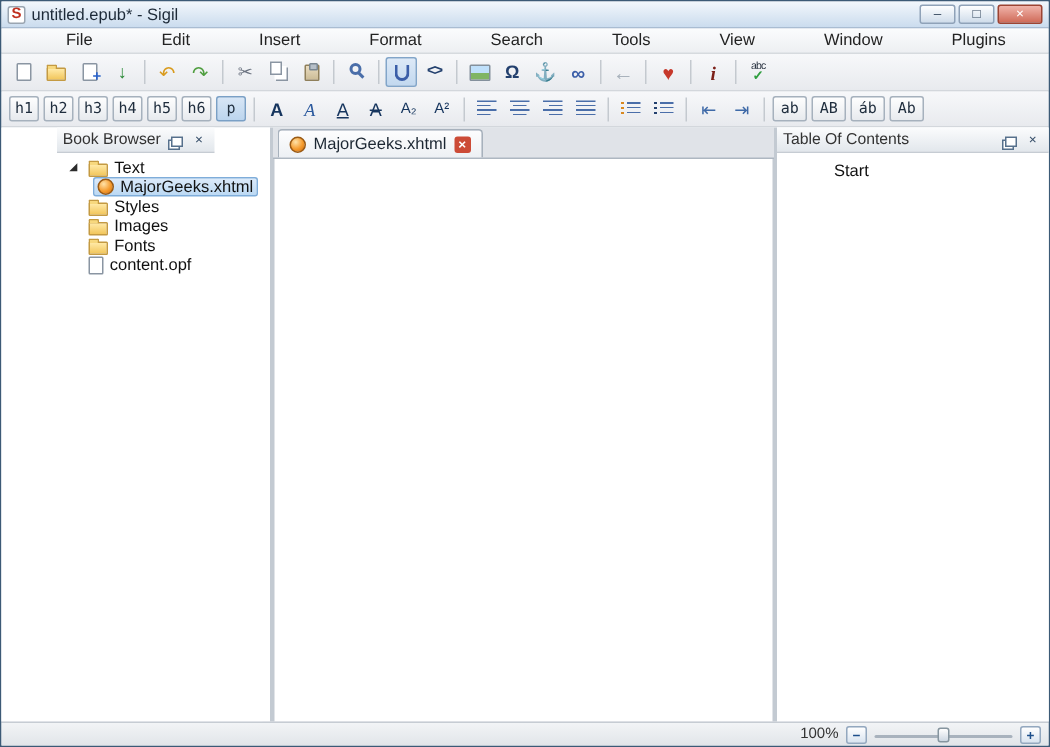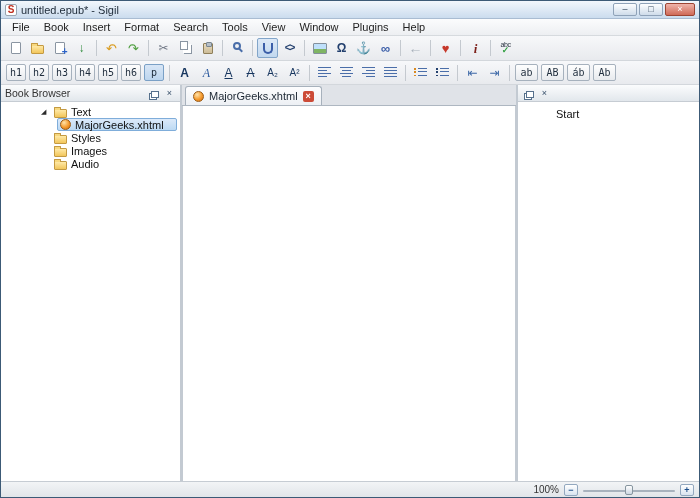--- a/index.html
+++ b/index.html
@@ -11,21 +11,21 @@
   
   .titlebar { height: 18px; flex: 0 0 18px; display: flex; align-items: center; gap: 4px; padding: 0 4px; background: linear-gradient(#f2f7fc, #cbdcee); border-bottom: 1px solid #a9bcd2; font-size: 11px; }
   .app-logo { width: 12px; height: 12px; border-radius: 2px; background: #fff; border: 1px solid #9aa5b1; color: #c03020; font-weight: bold; font-size: 10px; line-height: 10px; text-align: center; }
   .title-text { flex: 1; color: #1d2a38; }
   .caption-buttons { display: flex; gap: 2px; }
   .cap-btn { width: 24px; height: 13px; border: 1px solid #8fa2b8; border-radius: 2px; background: linear-gradient(#fdfeff, #cfdcea); font-size: 9px; line-height: 11px; text-align: center; color: #33465c; }
   .cap-btn.close { width: 30px; background: linear-gradient(#f0b4aa, #cf6a58); border-color: #9c4433; color: #fff; }
 
   
   .menubar { height: 17px; flex: 0 0 17px; display: flex; align-items: center; padding: 0 4px; background: linear-gradient(#fbfcfd, #edeff2); border-bottom: 1px solid #d6dade; }
-  .menu-item { padding: 1px 7px; border-radius: 2px; }
+  .menu-item { padding: 1px 7px; border-radius: 2px; margin-left: 32px; }
 
   
   .toolbar { display: flex; align-items: center; gap: 1px; padding: 0 4px; background: linear-gradient(#f7f8fa, #e8eaee); border-bottom: 1px solid #d3d7dc; }
   .toolbar.row1 { height: 25px; flex: 0 0 25px; }
   .toolbar.row2 { height: 24px; flex: 0 0 24px; }
   .sep { width: 1px; height: 16px; background: #c4c9cf; margin: 0 3px; flex: 0 0 1px; }
   .tbtn { min-width: 21px; height: 20px; display: flex; align-items: center; justify-content: center; border: 1px solid transparent; border-radius: 2px; font-size: 12px; line-height: 1; }
   .tbtn.pressed { background: linear-gradient(#dde9f7, #c2d8ef); border-color: #82a5c9; }
 
   .hbtn { width: 20px; height: 17px; margin: 0 1px; border: 1px solid #a6b1bd; border-radius: 2px; background: linear-gradient(#fefefe, #e7eaee); display: flex; align-items: center; justify-content: center; font-size: 10px; font-family: "DejaVu Sans Mono", monospace; color: #1f2d3d; }
@@ -82,21 +82,21 @@
       repeating-linear-gradient(to bottom, #4a6ea9 0 1px, transparent 1px 3.3px) 4px 0 / 9px 100% no-repeat,
       repeating-linear-gradient(to bottom, #23406e 0 1.5px, transparent 1.5px 3.3px) 0 0 / 2px 100% no-repeat; }
 
   .spell { display: flex; flex-direction: column; align-items: center; line-height: 1; }
   .spell .abc { font-size: 7px; color: #2b3442; letter-spacing: -0.5px; }
   .spell .check { font-size: 9px; color: #2f9e3f; font-weight: bold; margin-top: -2px; }
 
   
   .main { flex: 1; display: flex; min-height: 0; background: #e9ecf0; }
   .panel { display: flex; flex-direction: column; background: #fff; }
-  .panel.left { width: 181px; flex: 0 0 181px; border-right: 2px solid #c3cad2; }
+  .panel.left { width: 181px; flex: 0 0 181px; border-right: 2px solid #c3cad2; align-items: center; }
   .panel.right { width: 183px; flex: 0 0 183px; border-left: 2px solid #c3cad2; }
   .panel-header { height: 17px; flex: 0 0 17px; display: flex; align-items: center; gap: 3px; padding: 0 4px; background: linear-gradient(#fbfcfd, #e2e7ec); border-bottom: 1px solid #c6ccd3; font-size: 10.5px; color: #333; }
   .ph-title { flex: 1; }
   .ph-btn { width: 13px; height: 13px; display: flex; align-items: center; justify-content: center; font-size: 9px; color: #38506b; }
   .float-icon { width: 8px; height: 7px; border: 1px solid #56708c; background: #fff; box-shadow: -2px 2px 0 -1px #fff, -2px 2px 0 0 #56708c; margin: 2px 0 0 2px; }
 
   .tree { flex: 1; padding: 3px 0; overflow: hidden; font-size: 11px; background: #fff; }
   .trow { display: flex; align-items: center; height: 13px; padding-left: 4px; gap: 4px; white-space: nowrap; margin-left: 36px; }
   .expander { width: 9px; flex: 0 0 9px; font-size: 7px; color: #2b2b2b; line-height: 13px; }
   .trow.child { padding-left: 20px; }
@@ -128,21 +128,21 @@
     <span class="title-text">untitled.epub* - Sigil</span>
     <span class="caption-buttons">
       <span class="cap-btn">–</span>
       <span class="cap-btn">□</span>
       <span class="cap-btn close">×</span>
     </span>
   </div>
 
   <div class="menubar">
     <span class="menu-item">File</span>
-    <span class="menu-item">Book</span>
+    <span class="menu-item">Edit</span>
     <span class="menu-item">Insert</span>
     <span class="menu-item">Format</span>
     <span class="menu-item">Search</span>
     <span class="menu-item">Tools</span>
     <span class="menu-item">View</span>
     <span class="menu-item">Window</span>
     <span class="menu-item">Plugins</span>
     <span class="menu-item">Help</span>
   </div>
 
@@ -310,38 +310,44 @@
           <span class="tlabel">Styles</span>
         </div>
         <div class="trow">
           <span class="expander"></span>
           <span class="folder-icon"></span>
           <span class="tlabel">Images</span>
         </div>
         <div class="trow">
           <span class="expander"></span>
           <span class="folder-icon"></span>
-          <span class="tlabel">Audio</span>
+          <span class="tlabel">Fonts</span>
+        </div>
+        <div class="trow">
+          <span class="expander"></span>
+          <span class="page-icon"></span>
+          <span class="tlabel">content.opf</span>
         </div>
       </div>
     </div>
 
     <div class="center">
       <div class="tabbar">
         <span class="tab">
           <span class="globe-icon"></span>
           <span>MajorGeeks.xhtml</span>
           <span class="tab-close">×</span>
         </span>
       </div>
       <div class="editor"></div>
     </div>
 
     <div class="panel right">
       <div class="panel-header">
+        <span class="ph-title">Table Of Contents</span>
         <span class="ph-btn">
             <span class="float-icon"></span>
           </span>
         <span class="ph-btn">×</span>
       </div>
       <div class="toc-list">
         <div>Start</div>
       </div>
     </div>
 

